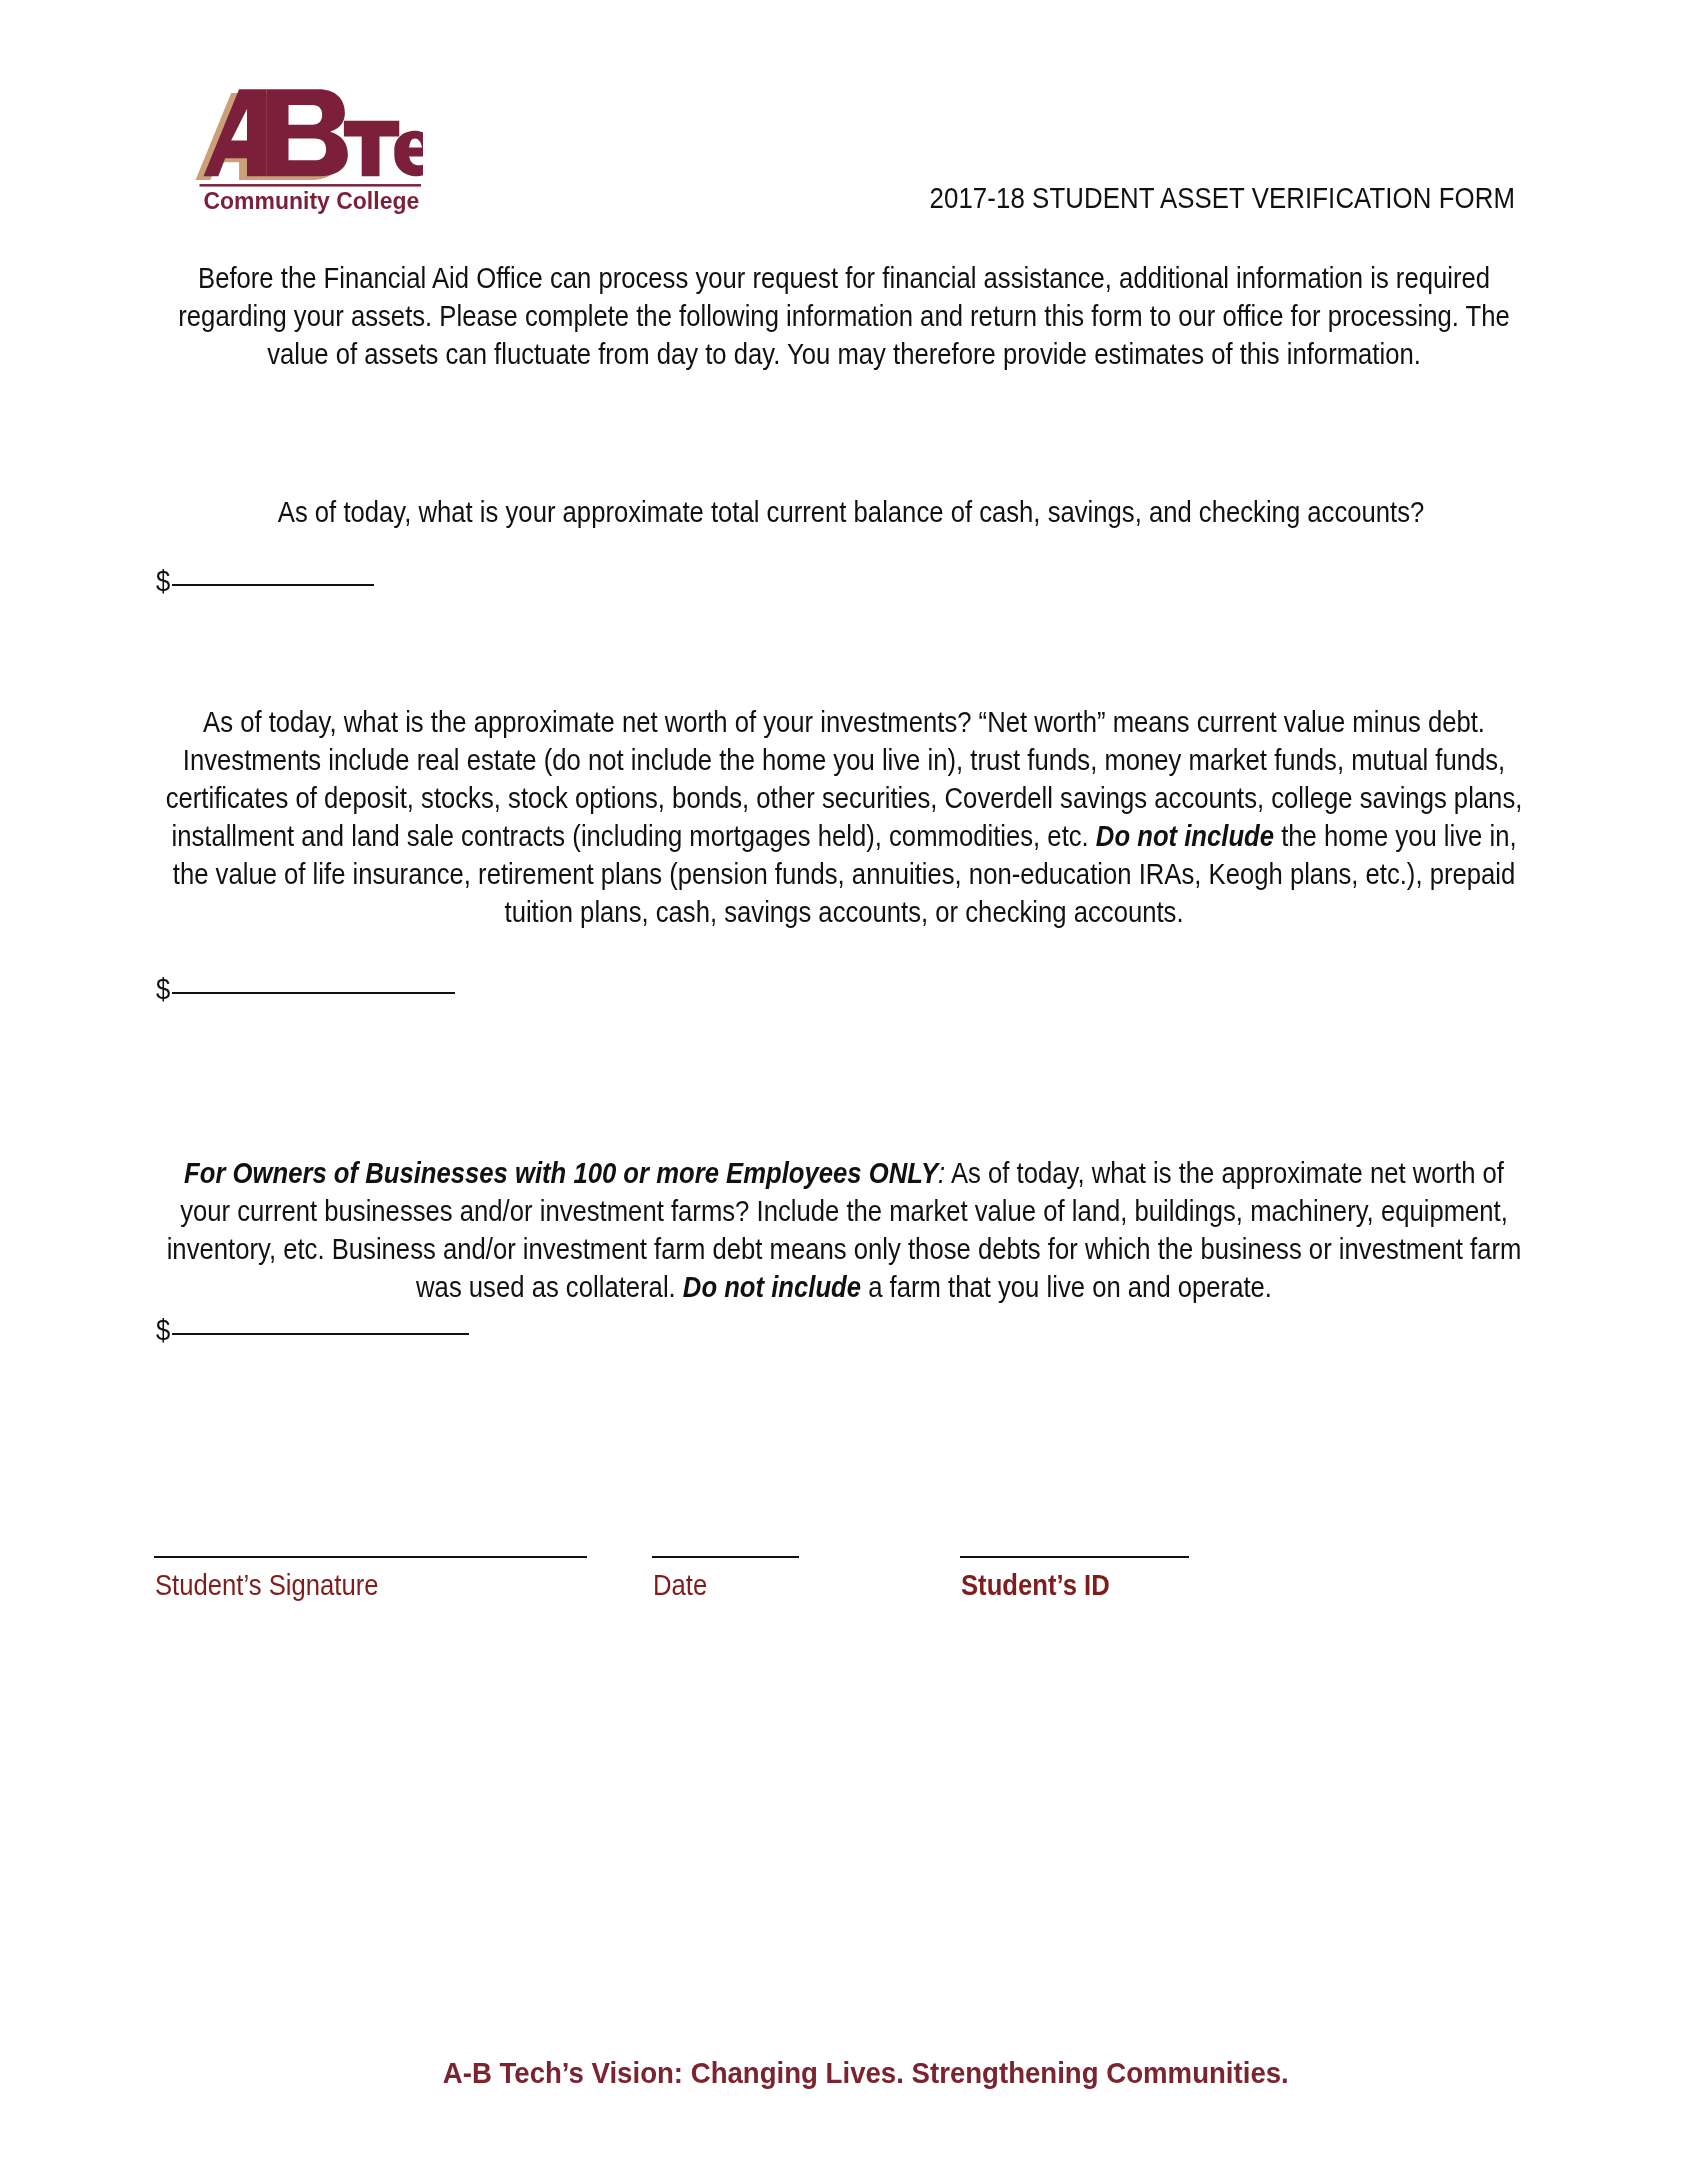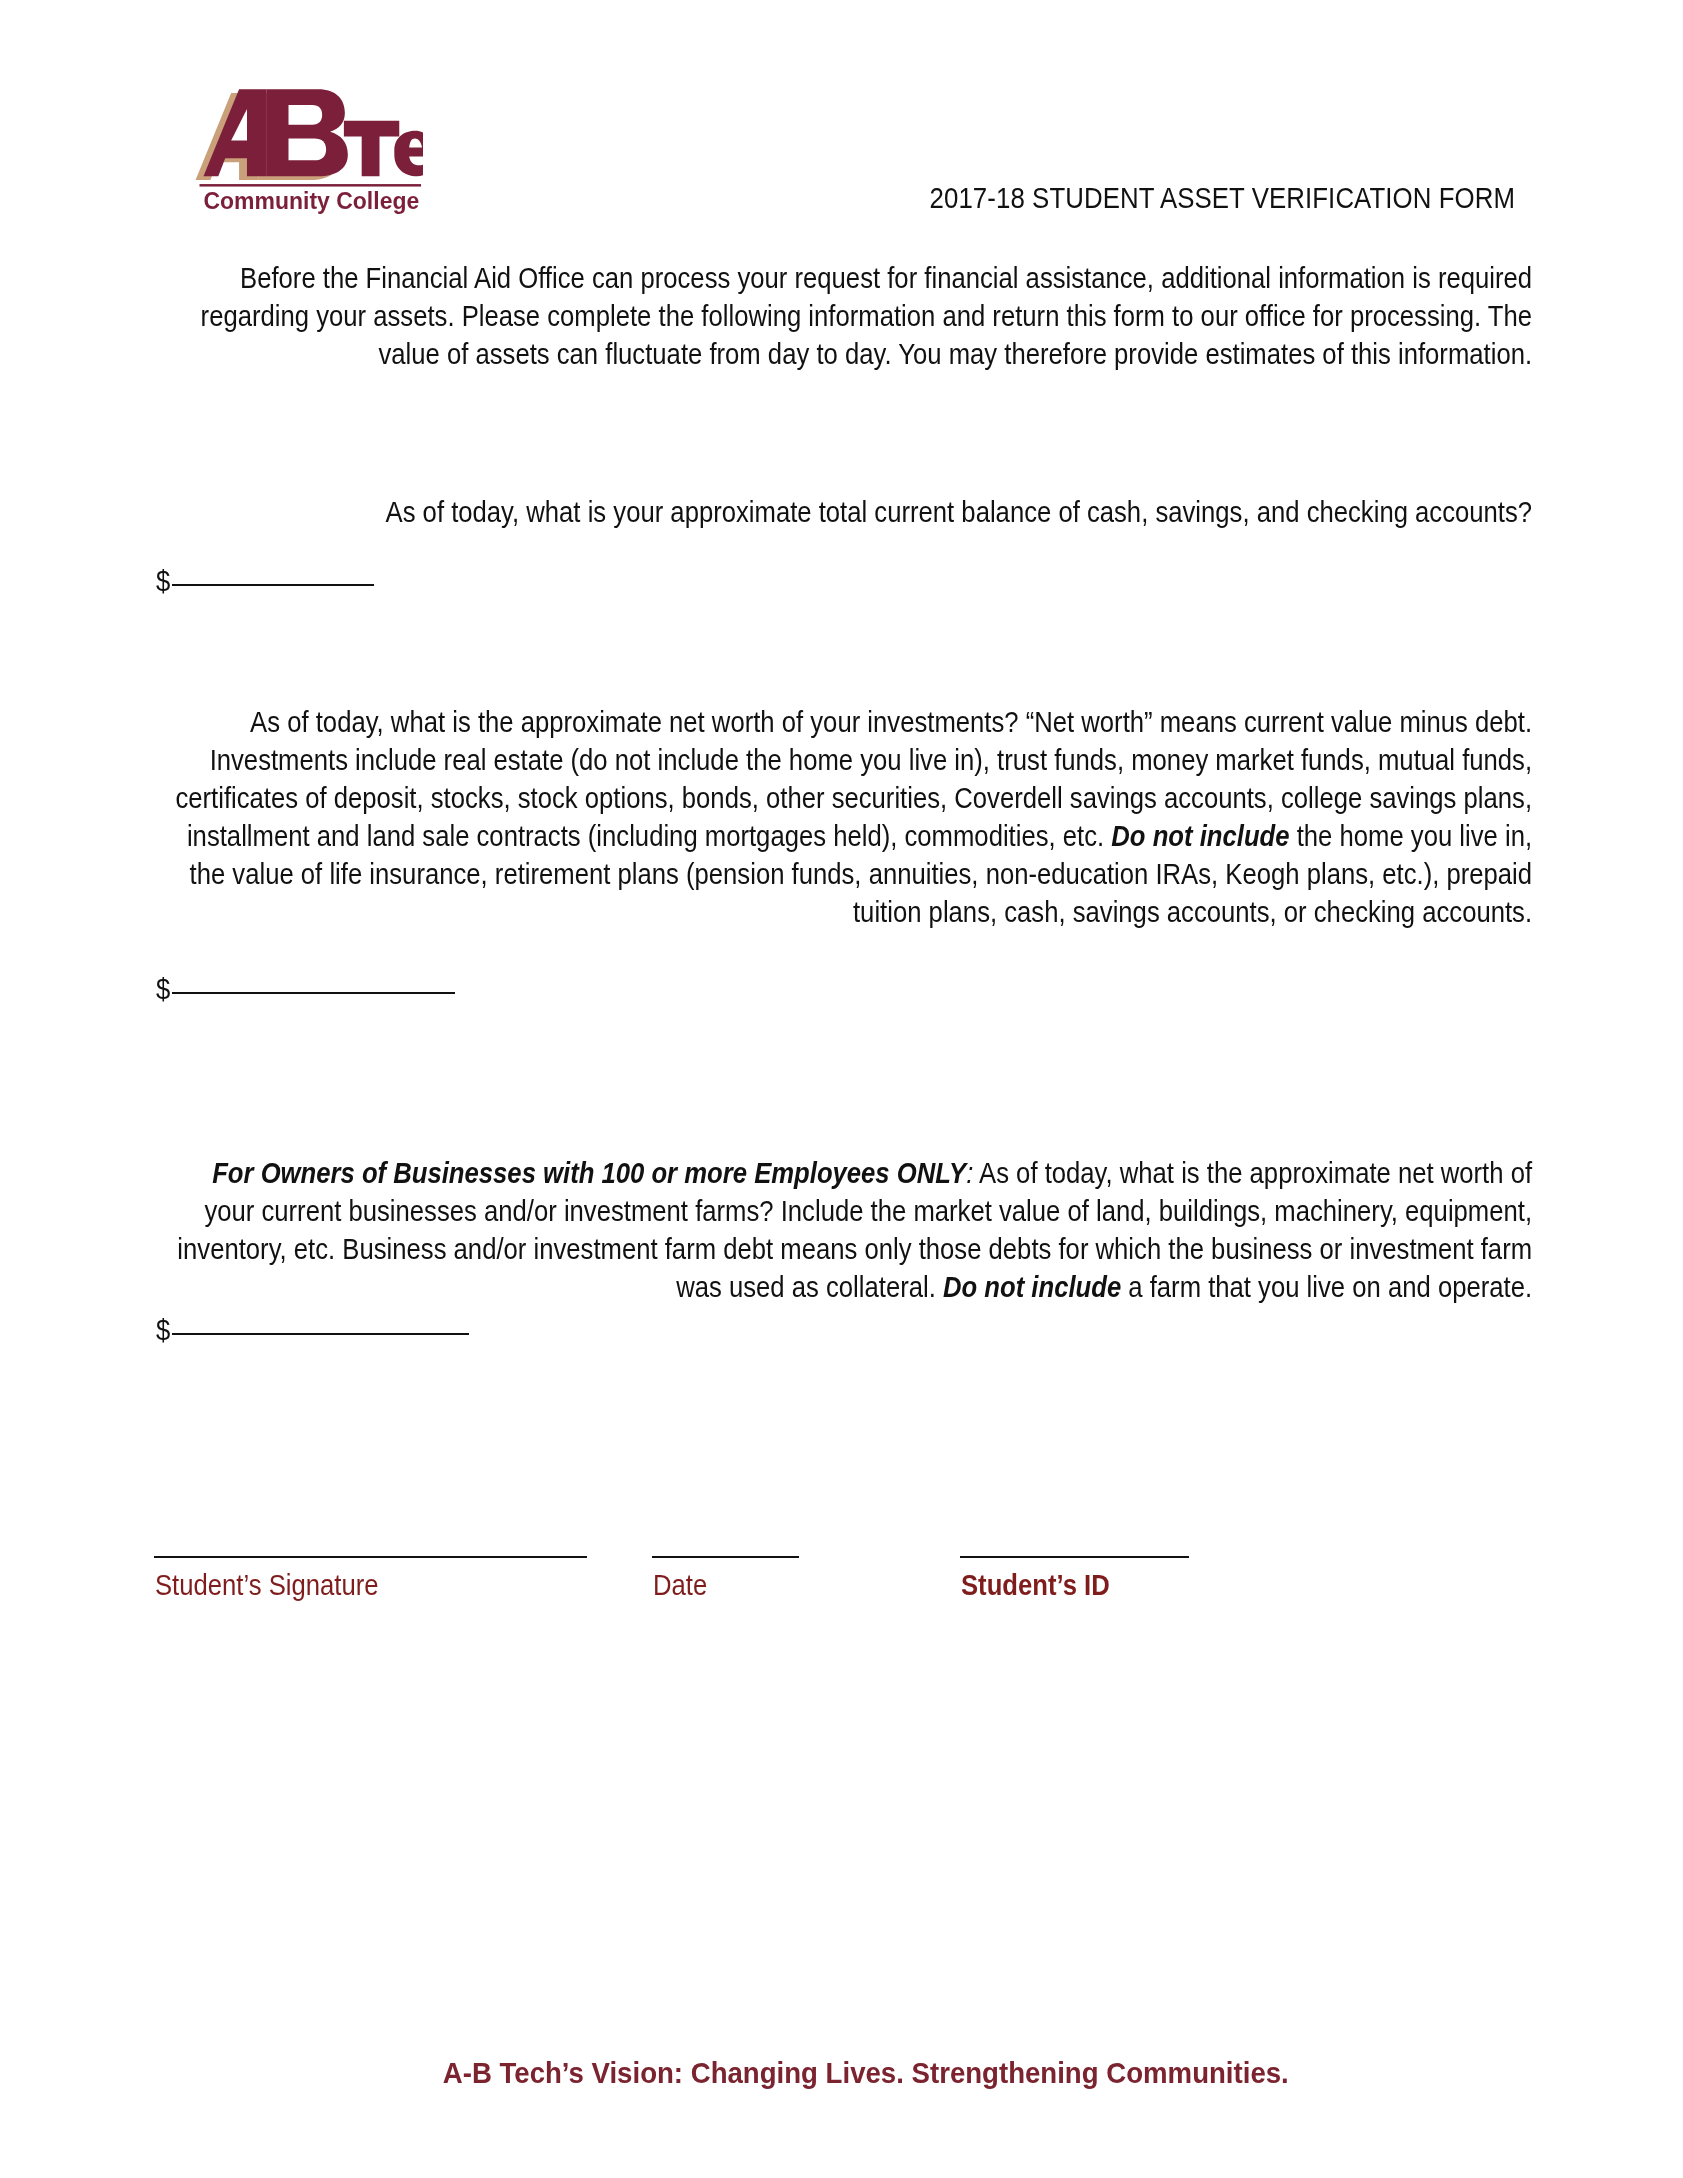--- a/index.html
+++ b/index.html
@@ -52,33 +52,33 @@
   }
 
   
   .body-text {
     position: absolute;
     left: 156px;
     width: 1376px;
     font-size: 29px;
     line-height: 38px;
     color: #111;
-    text-align: right;
+    text-align: center;
   }
   .narrow {
     display: block;
     transform: scaleX(0.885);
     transform-origin: left top;
     width: 113%;
   }
   .bi { font-weight: bold; font-style: italic; }
   .it { font-style: italic; }
 
   #p-intro  { top: 259px; }
-  #q1       { top: 493px; }
+  #q1       { top: 493px; margin-left: 7px; }
   #p-invest { top: 703px; }
   #p-biz    { top: 1154px; }
   #p-final  { top: 1636px; }
 
   
   .dollar-line {
     position: absolute;
     left: 156px;
     font-size: 29px;
     line-height: 34px;

